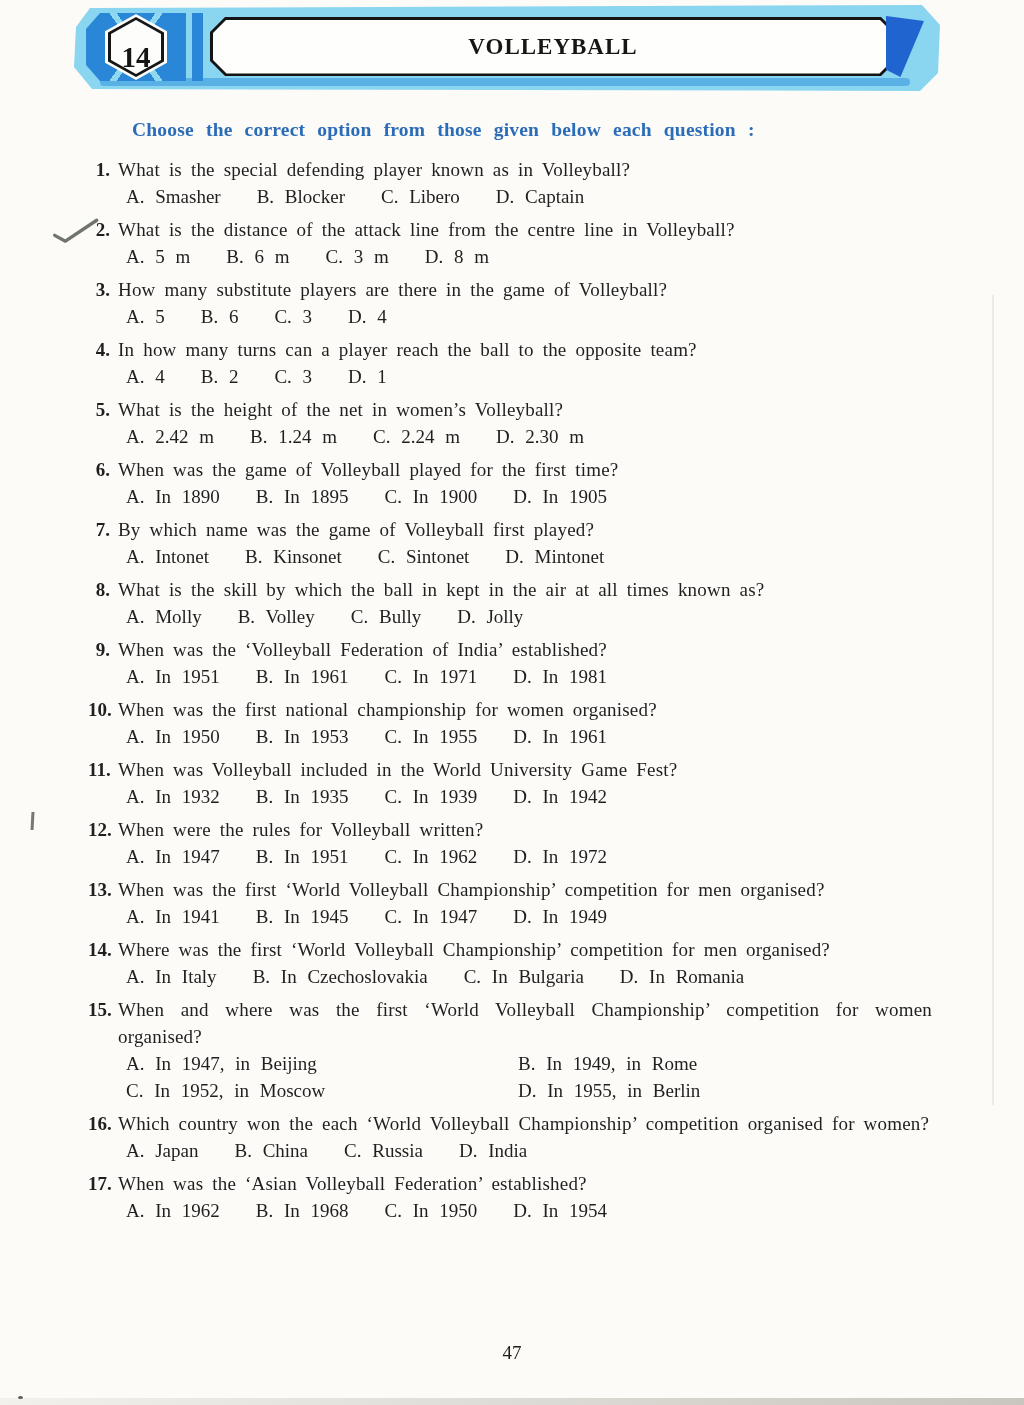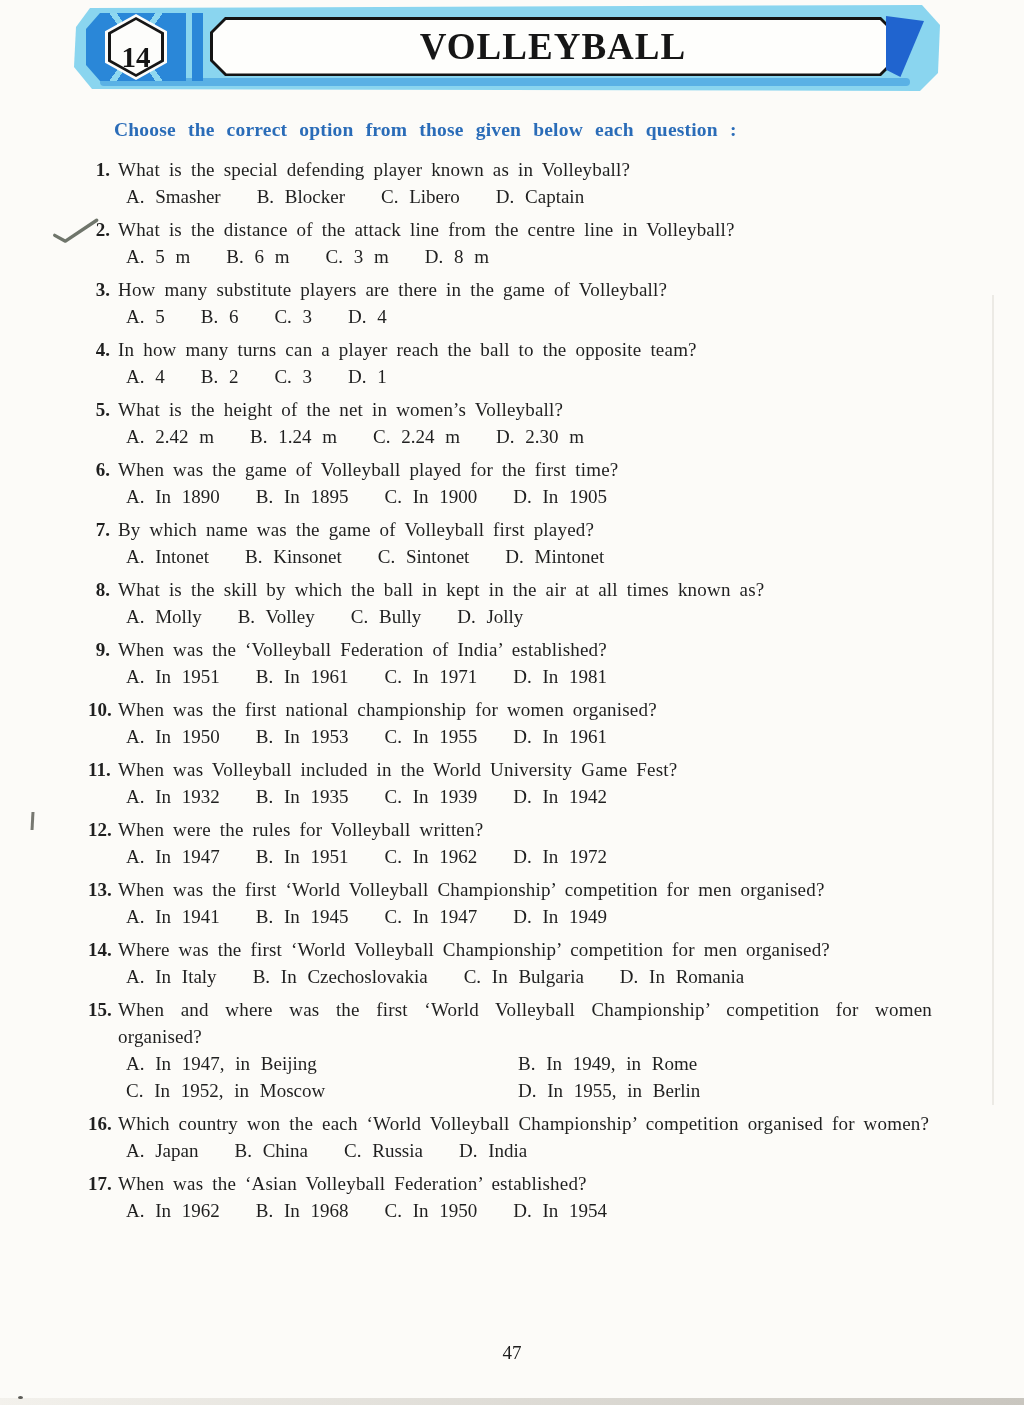--- a/index.html
+++ b/index.html
@@ -43,30 +43,30 @@
     position:absolute; left:136px; right:44px; top:12px; bottom:15px; background:#141414;
     clip-path: polygon(15px 0, calc(100% - 15px) 0, 100% 15px, 100% calc(100% - 15px),
       calc(100% - 15px) 100%, 15px 100%, 0 calc(100% - 15px), 0 15px);
   }
   .title-inner {
     position:absolute; inset:2.5px; background:#fefefc;
     clip-path: polygon(14px 0, calc(100% - 14px) 0, 100% 14px, 100% calc(100% - 14px),
       calc(100% - 14px) 100%, 14px 100%, 0 calc(100% - 14px), 0 14px);
     display:flex; align-items:center; justify-content:center;
   }
-  .title-inner h1 { font-size:37px; font-weight:bold; letter-spacing:1px; color:#161616; }
+  .title-inner h1 { font-size:23px; font-weight:bold; letter-spacing:1px; color:#161616; }
   .corner-wedge {
     position:absolute; right:16px; top:11px; bottom:14px; width:38px; background:#2064cf;
     clip-path: polygon(0 0, 100% 8%, 38% 100%, 0 88%);
   }
 
   
   .content { position:absolute; top:116px; left:88px; right:92px; }
   .instruction {
-    margin:0 0 13px 26px; color:#2a6cb8; font-weight:bold; font-size:19.5px;
+    margin:0 0 13px 44px; color:#2a6cb8; font-weight:bold; font-size:19.5px;
     word-spacing:7px; letter-spacing:.2px; line-height:27px;
   }
   .question { position:relative; margin-bottom:6px; font-size:19px; line-height:27px; }
   .q-row { display:flex; }
   .q-num { flex:none; width:30px; text-align:right; padding-right:8px; font-weight:bold; }
   .q-text { flex:1; text-align:justify; word-spacing:4px; letter-spacing:.2px; }
   .opts { margin-left:38px; display:flex; gap:36px; word-spacing:6px; }
   .opts.cols2 { display:grid; grid-template-columns:392px 1fr; gap:0; }
   .check-wrap { position:absolute; left:-38px; top:2px; width:52px; height:28px; }
   .check-wrap svg { width:100%; height:100%; transform:rotate(-4deg); }

